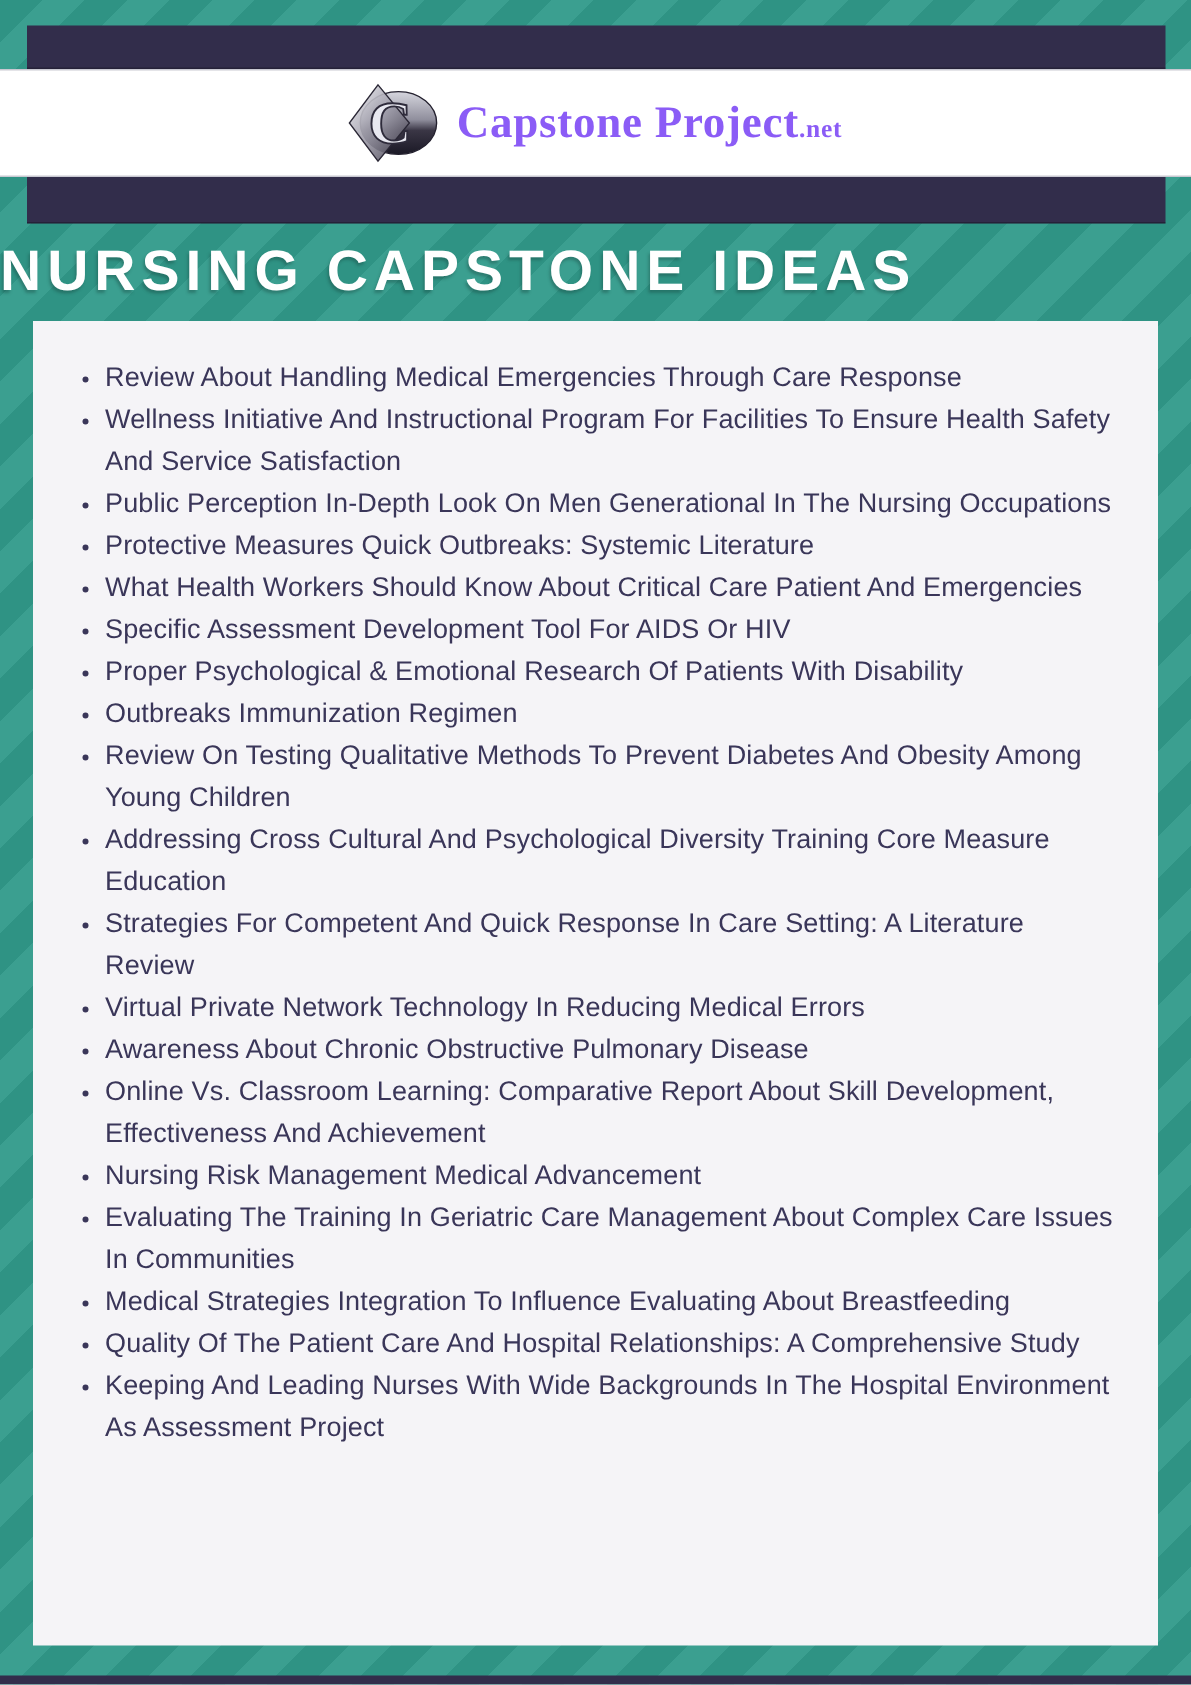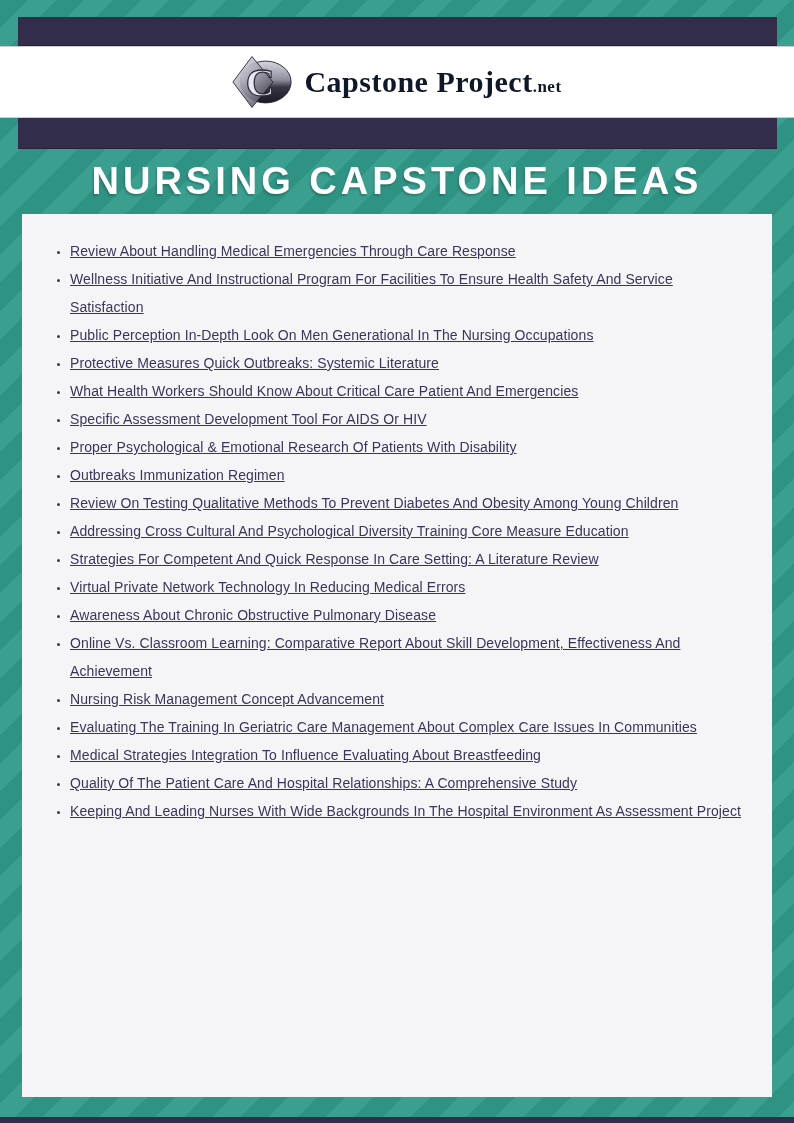--- a/index.html
+++ b/index.html
@@ -25,40 +25,39 @@
   .navy-bar-top{height:29px;margin:0 17px 0 18px;}
   .white-band{
     height:72px;margin:0;background:var(--white);
     display:flex;align-items:center;justify-content:center;gap:13px;
     border-top:1px solid #c9c9d2;border-bottom:1px solid #c9c9d2;
   }
   .navy-bar-bottom{height:31px;margin:0 17px 0 18px;}
   .logo{display:flex;align-items:center;gap:12px;}
   .logo-text{
     font-family:"Liberation Serif", serif;font-weight:700;
-    font-size:30px;color:#0f172a;white-space:nowrap;letter-spacing:.5px;
+    font-size:30px;color:#8b5cf6;white-space:nowrap;letter-spacing:.5px;
   }
   .logo-text .tld{font-size:17px;font-weight:700;}
-  .title-band{height:65px;display:flex;align-items:center;justify-content:center;}
+  .title-band{height:65px;display:flex;align-items:center;}
   .page-title{
     margin:0;color:var(--white);font-size:38px;font-weight:800;
     letter-spacing:4px;white-space:nowrap;
     text-shadow:-1px 2px 2px rgba(20,60,55,.35);
   }
   .card{
     margin:0 22px;height:883px;background:var(--card-bg);
     padding:23px 0 0 0;overflow:hidden;
   }
   .ideas-list{
     margin:0;padding:0 26px 0 48px;list-style:disc outside;
   }
   .ideas-list li{
-    color:var(--text);font-size:14px;line-height:28px;
+    color:var(--text);font-size:18px;line-height:28px;
     letter-spacing:.1px;
-    text-decoration:underline;
   }
   .ideas-list li::marker{color:var(--text);font-size:.72em;}
   .bottom-strip{
     position:absolute;left:0;right:0;bottom:0;height:6px;background:var(--navy);
   }
 </style>
 </head>
 <body>
 
 <div class="poster">
@@ -106,21 +105,21 @@
         <li>What Health Workers Should Know About Critical Care Patient And Emergencies</li>
         <li>Specific Assessment Development Tool For AIDS Or HIV</li>
         <li>Proper Psychological &amp; Emotional Research Of Patients With Disability</li>
         <li>Outbreaks Immunization Regimen</li>
         <li>Review On Testing Qualitative Methods To Prevent Diabetes And Obesity Among Young Children</li>
         <li>Addressing Cross Cultural And Psychological Diversity Training Core Measure Education</li>
         <li>Strategies For Competent And Quick Response In Care Setting: A Literature Review</li>
         <li>Virtual Private Network Technology In Reducing Medical Errors</li>
         <li>Awareness About Chronic Obstructive Pulmonary Disease</li>
         <li>Online Vs. Classroom Learning: Comparative Report About Skill Development, Effectiveness And Achievement</li>
-        <li>Nursing Risk Management Concept Advancement</li>
+        <li>Nursing Risk Management Medical Advancement</li>
         <li>Evaluating The Training In Geriatric Care Management About Complex Care Issues In Communities</li>
         <li>Medical Strategies Integration To Influence Evaluating About Breastfeeding</li>
         <li>Quality Of The Patient Care And Hospital Relationships: A Comprehensive Study</li>
         <li>Keeping And Leading Nurses With Wide Backgrounds In The Hospital Environment As Assessment Project</li>
       </ul>
   </div>
 
   <div class="bottom-strip"></div>
 
 </div>

